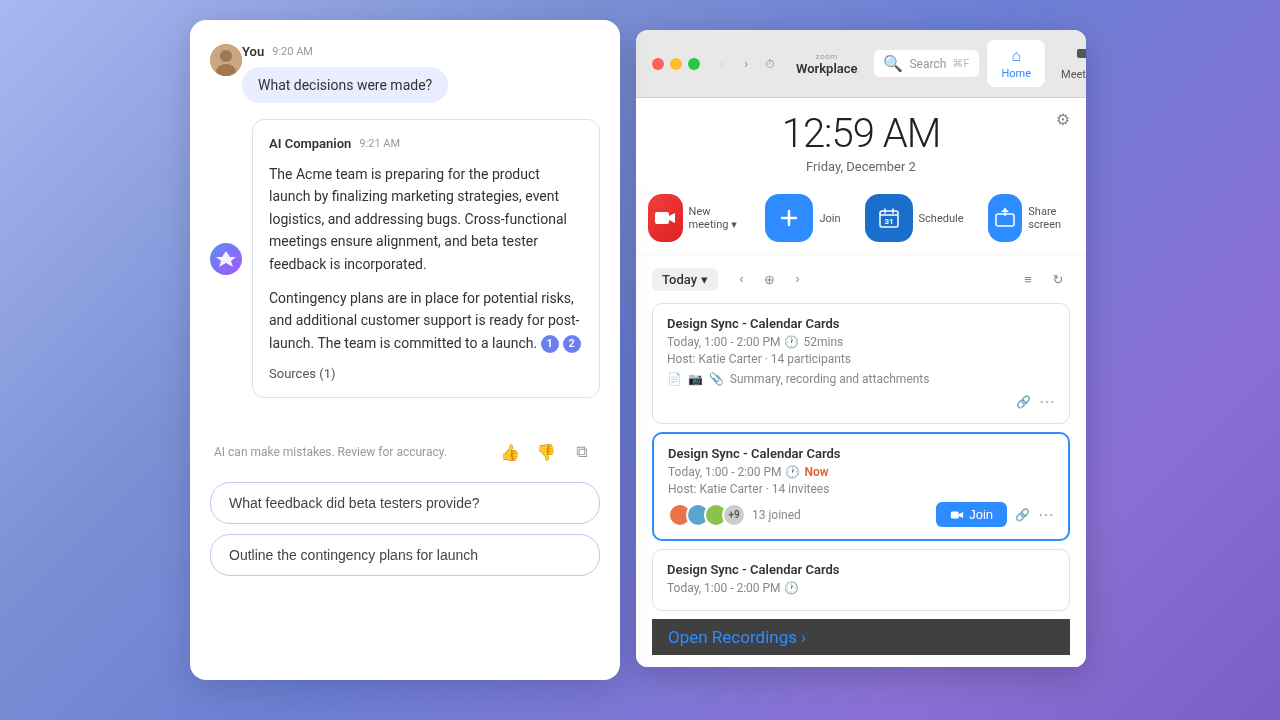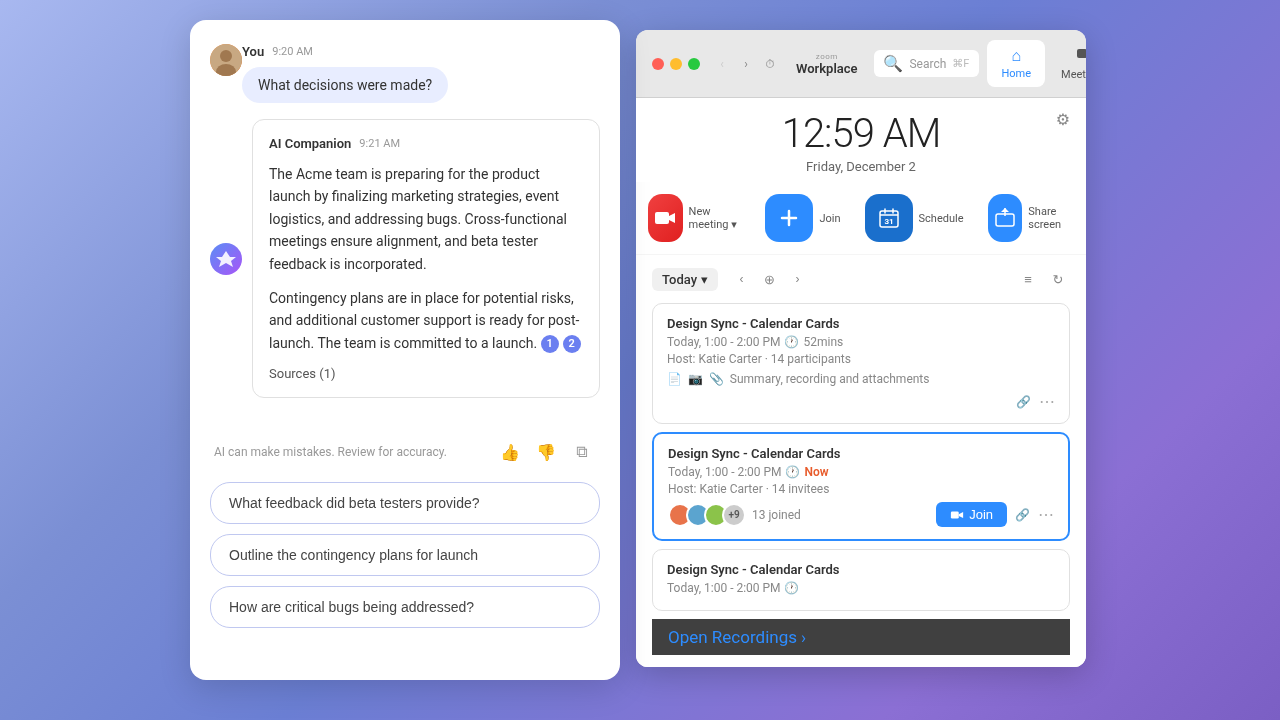--- a/index.html
+++ b/index.html
@@ -647,21 +647,20 @@
       <div class="feedback-icons">
         <button class="feedback-icon" title="Helpful">👍</button>
         <button class="feedback-icon" title="Not helpful">👎</button>
         <button class="feedback-icon" title="Copy">⧉</button>
       </div>
     </div>
 
     <div class="suggestions">
       <button class="suggestion-chip">What feedback did beta testers provide?</button>
       <button class="suggestion-chip">Outline the contingency plans for launch</button>
-      <button class="suggestion-chip">How are critical bugs being addressed?</button>
     </div>
   </div>
 
   <div class="zoom-panel">
 
     <div class="zoom-titlebar">
       <div class="traffic-lights">
         <div class="tl tl-red"></div>
         <div class="tl tl-yellow"></div>
         <div class="tl tl-green"></div>

